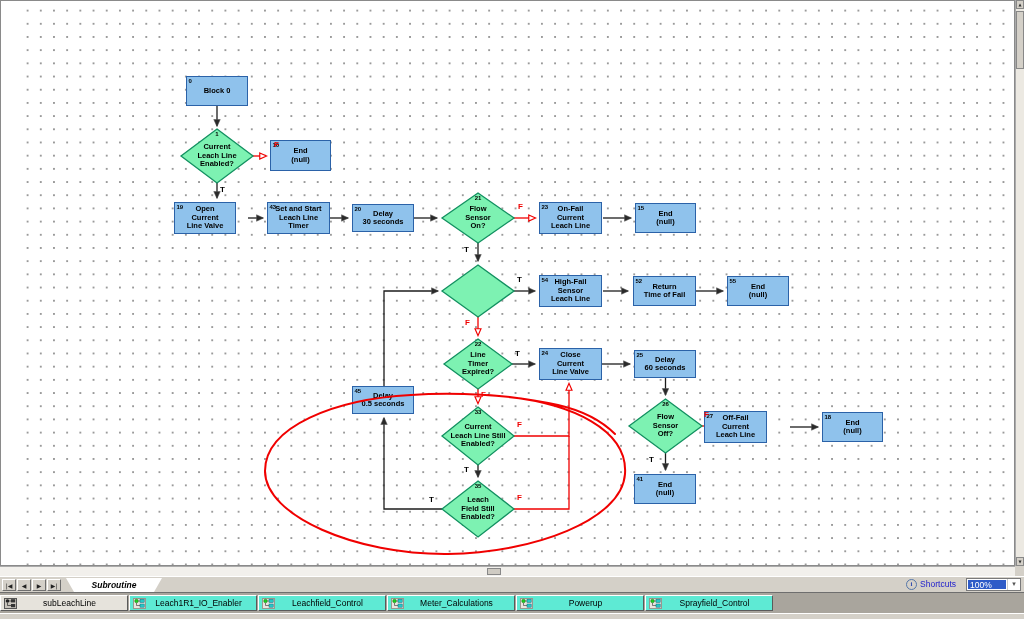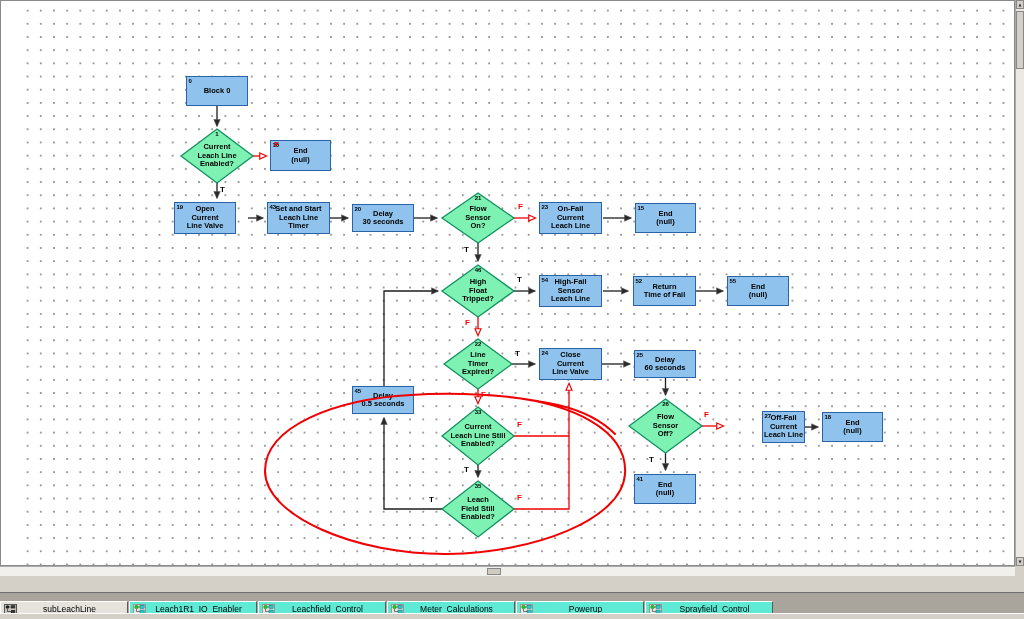--- a/index.html
+++ b/index.html
@@ -39,21 +39,21 @@
   .status-right{position:absolute;right:3px;top:1px;display:flex;align-items:center;}
   .info-ic{display:inline-block;width:9px;height:9px;border:1px solid #5577aa;border-radius:50%;
            font:bold 7px/9px "Liberation Serif",serif;color:#334db0;text-align:center;margin-right:3px;}
   .shortcuts{font:8.5px/13px "Liberation Sans",sans-serif;color:#2222CC;margin-right:10px;}
   .zoom-combo{display:flex;border:1px solid #7a7a7a;background:#fff;height:13px;box-sizing:border-box;}
   .zoom-val{display:inline-block;min-width:34px;background:#2E5BC8;color:#fff;font:8.5px/11px "Liberation Sans",sans-serif;
             padding:0 2px;margin:1px;}
   .zoom-arrow{width:12px;background:#fff;color:#555;font:7px/11px "DejaVu Sans",sans-serif;text-align:center;border-left:1px solid #ccc;}
   
   .tabbar{position:absolute;left:0;top:592px;width:1024px;height:21px;background:#A9A59D;border-top:1px solid #6e6e6e;box-sizing:border-box;
-          display:flex;align-items:flex-start;padding-top:8px;}
+          display:flex;align-items:flex-start;padding-top:2px;}
   .tab{width:128px;height:16px;background:#5eead4;border:1px solid;border-color:#fff #5a5a5a #5a5a5a #fff;box-sizing:border-box;
        margin-right:1px;display:flex;align-items:center;}
   .tab.active{background:#E6E3DC;}
   .tab-icon{margin:0 3px 0 3px;display:inline-flex;}
   .tab-label{flex:1;text-align:center;font:8.5px/14px "Liberation Sans",sans-serif;color:#000;
              overflow:hidden;white-space:nowrap;padding-right:8px;}
   .bottom-strip{position:absolute;left:0;top:613px;width:1024px;height:6px;background:#D4D0C8;border-top:1px solid #fff;box-sizing:border-box;}
 </style>
 </head>
 <body>
@@ -177,21 +177,21 @@
       <div class="blk" style="left:616px;top:349px;width:62px;height:28px">
           <span class="num">25</span>
           <div class="lbl">Delay
 60 seconds</div>
         </div>
       <div class="blk" style="left:334px;top:385px;width:62px;height:28px">
           <span class="num">45</span>
           <div class="lbl">Delay
 0.5 seconds</div>
         </div>
-      <div class="blk" style="left:744px;top:410px;width:43px;height:32px">
+      <div class="blk" style="left:686px;top:410px;width:63px;height:32px">
           <span class="num">27</span>
           <div class="lbl">Off-Fail
 Current
 Leach Line</div>
         </div>
       <div class="blk" style="left:804px;top:411px;width:61px;height:30px">
           <span class="num">18</span>
           <div class="lbl">End
 (null)</div>
         </div>
@@ -205,26 +205,20 @@
           <span class="num dnum">1</span>
           <div class="lbl">Current
 Leach Line
 Enabled?</div>
         </div>
       <div class="dia" style="left:424px;top:192px;width:72px;height:50px">
           <span class="num dnum">21</span>
           <div class="lbl">Flow
 Sensor
 On?</div>
-        </div>
-      <div class="dia" style="left:424px;top:264px;width:72px;height:52px">
-          <span class="num dnum">46</span>
-          <div class="lbl">High
-Float
-Tripped?</div>
         </div>
       <div class="dia" style="left:426px;top:338px;width:68px;height:50px">
           <span class="num dnum">22</span>
           <div class="lbl">Line
 Timer
 Expired?</div>
         </div>
       <div class="dia" style="left:420px;top:406px;width:80px;height:58px">
           <span class="num dnum">33</span>
           <div class="lbl">Current
@@ -270,20 +264,37 @@
   <div class="vsb">
     <div class="btn" style="top:0">▲</div>
     <div class="thumb"></div>
     <div class="btn" style="bottom:0">▼</div>
   </div>
 
   <div class="hsb">
     <div class="thumb"></div>
   </div>
 
+  <div class="footer">
+    <div class="navbtns">
+      <div class="navbtn">|◀</div>
+      <div class="navbtn">◀</div>
+      <div class="navbtn">▶</div>
+      <div class="navbtn">▶|</div>
+    </div>
+    <div class="sheet-tab">Subroutine</div>
+    <div class="status-right">
+      <span class="info-ic">i</span>
+      <span class="shortcuts">Shortcuts</span>
+      <span class="zoom-combo">
+        <span class="zoom-val">100%</span>
+        <span class="zoom-arrow">▾</span>
+      </span>
+    </div>
+  </div>
 
   <div class="tabbar">
     <div class="tab active">
       <span class="tab-icon">
         <svg width="13" height="11" viewBox="0 0 13 11">
             <rect x="0.5" y="0.5" width="12" height="10" fill="#C8C4BC" stroke="#555"></rect>
             <circle cx="3.5" cy="3" r="1.8" fill="#222"></circle>
             <rect x="7" y="1.2" width="4.2" height="3.2" fill="#333"></rect>
             <rect x="7" y="6" width="4.2" height="3.2" fill="#333"></rect>
             <path d="M3.5,5 V7.5 H7 M5.2,3 H7" stroke="#111" stroke-width="0.6" fill="none"></path>

